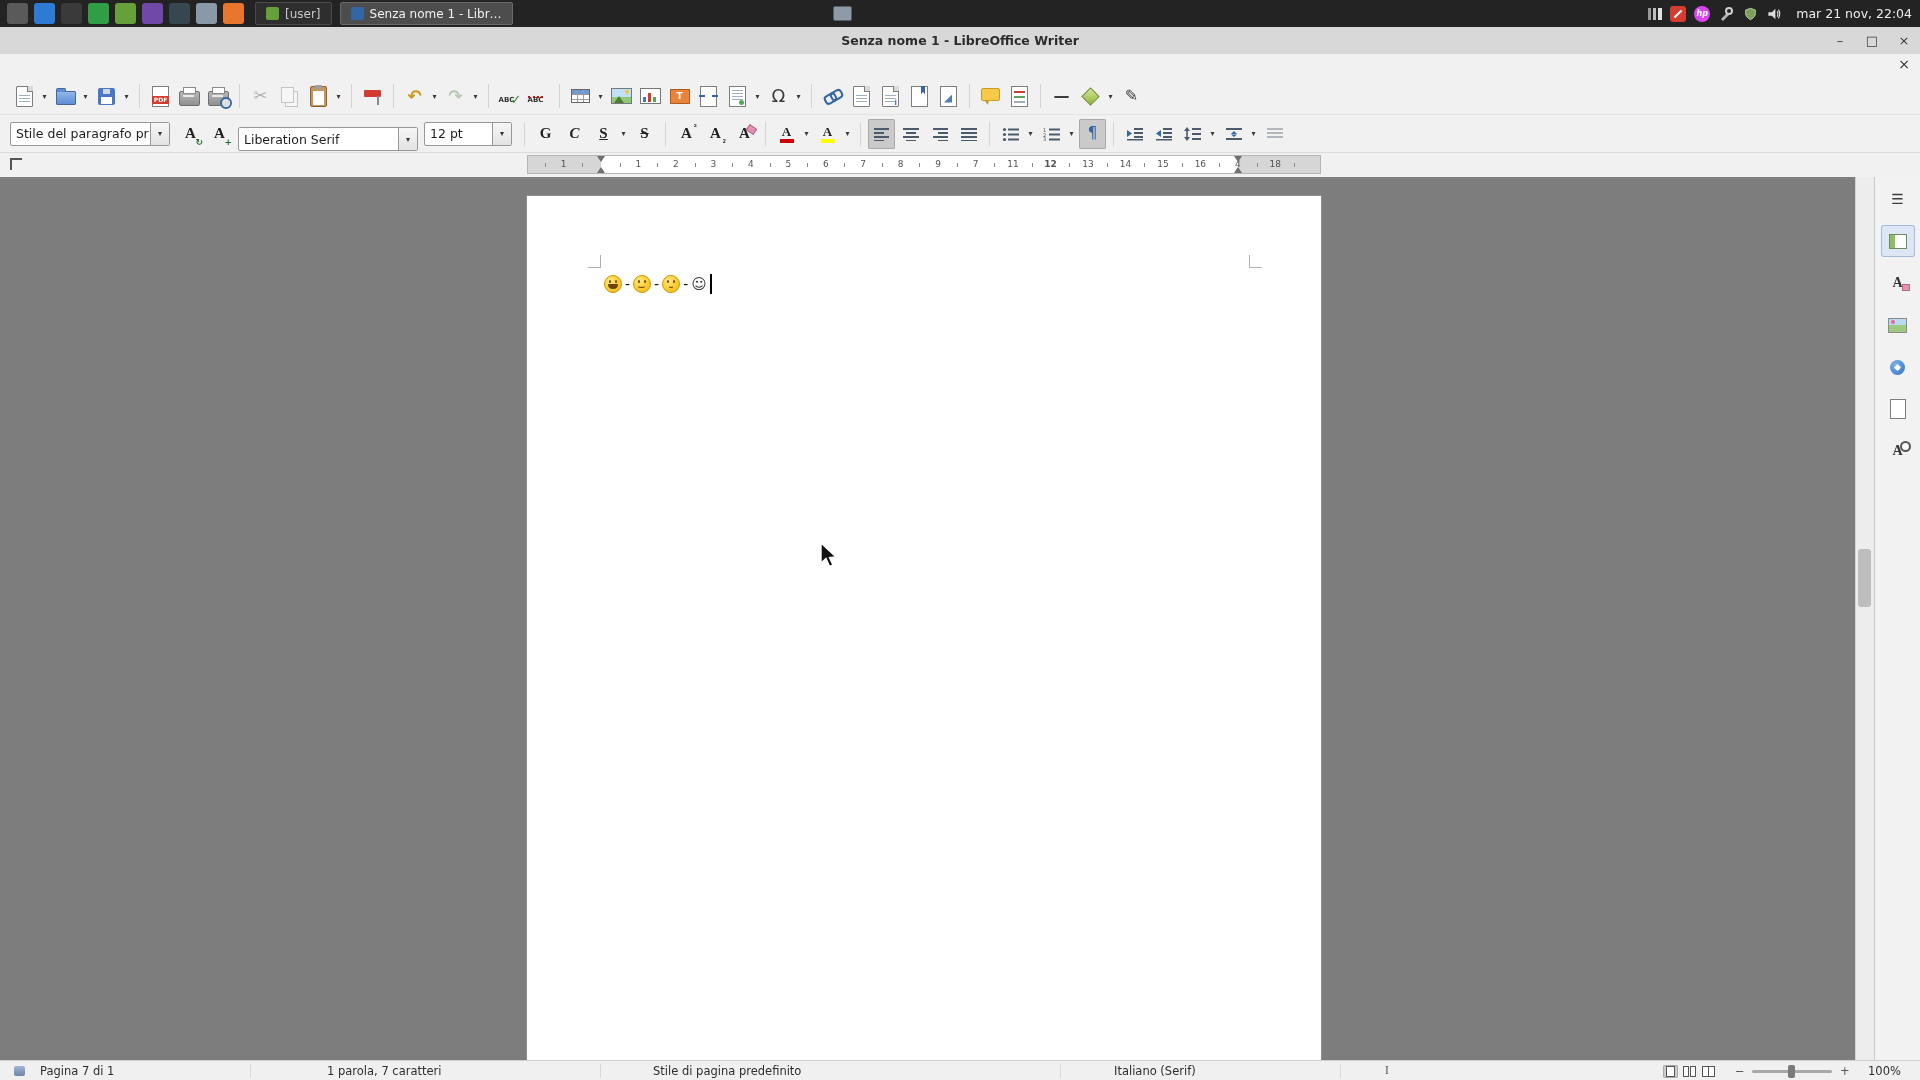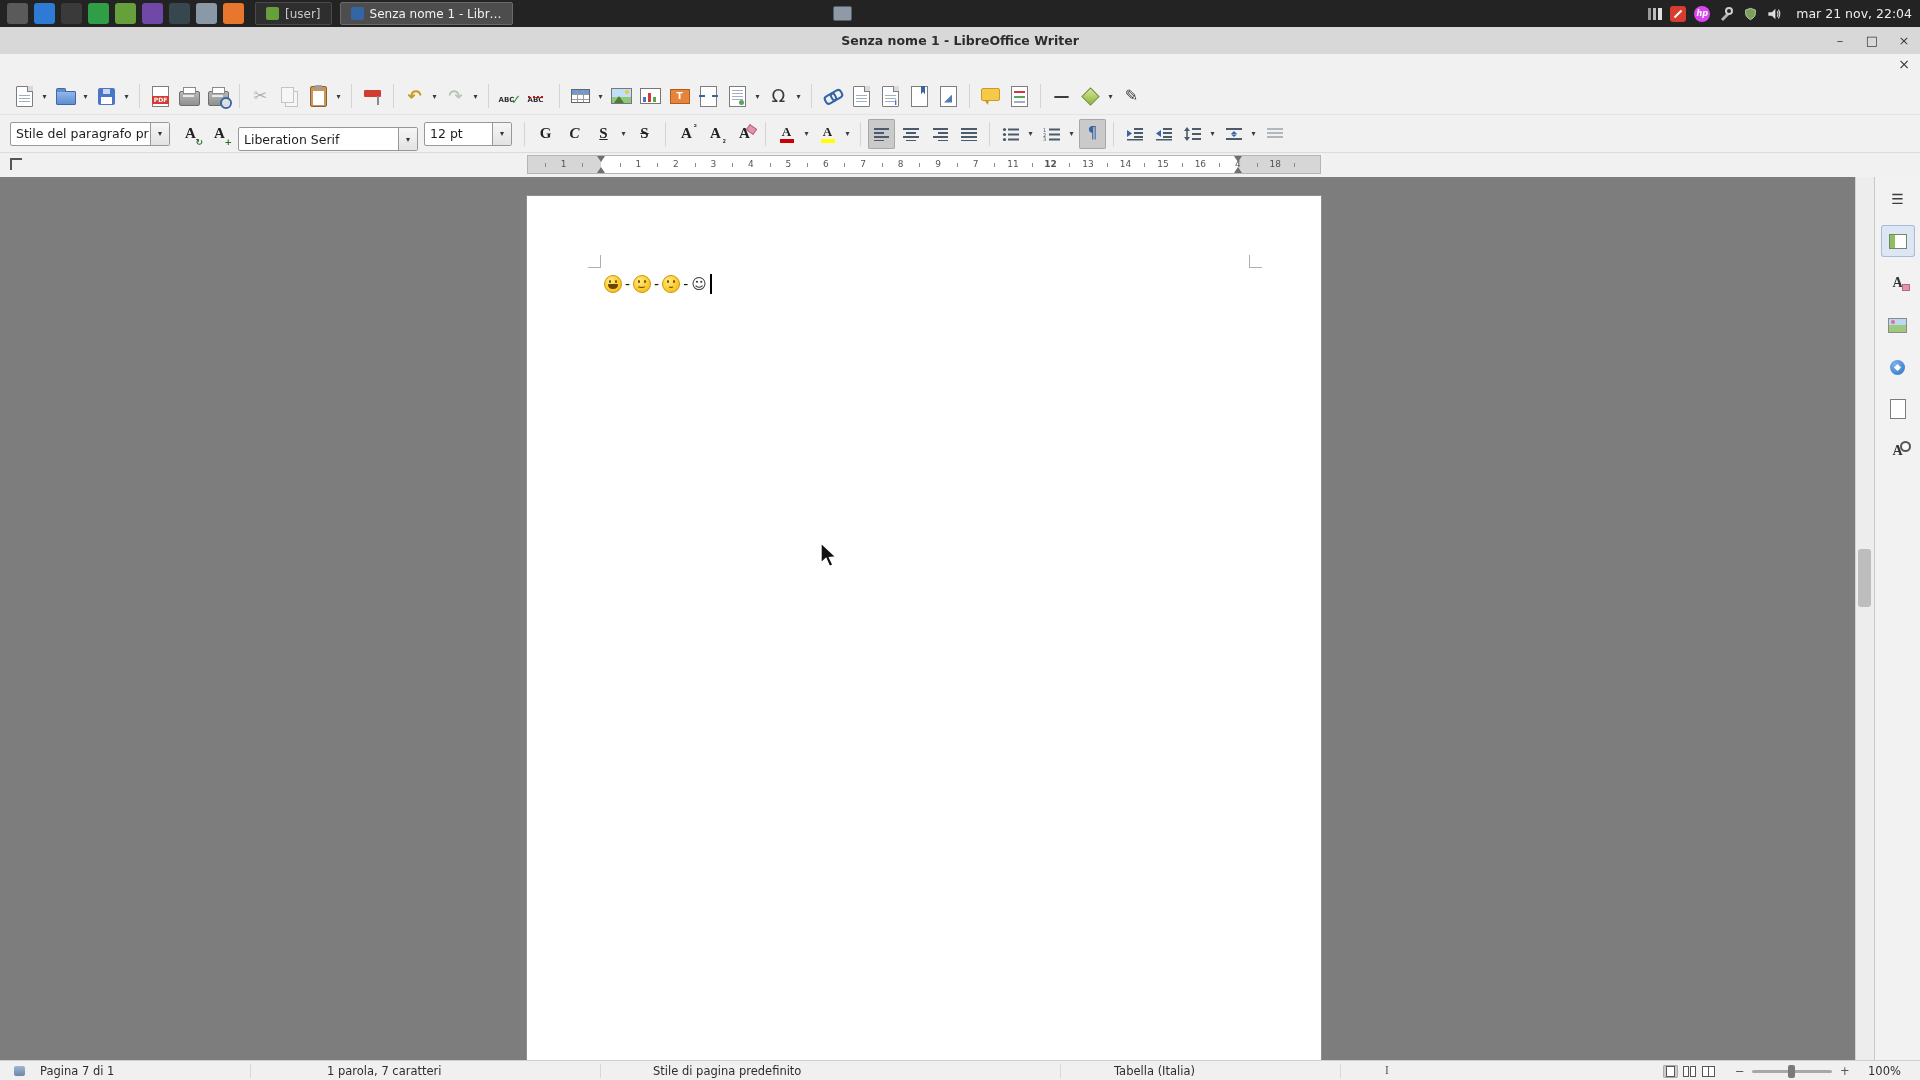--- a/index.html
+++ b/index.html
@@ -658,21 +658,21 @@
   </div>
 
   <div id="statusbar">
     <span id="st-misc" class="sb-item"></span>
     <span class="sb-item" style="left:40px;">Pagina 7 di 1</span>
     <span class="vdiv" style="left:250px;"></span>
     <span class="sb-item" style="left:327px;">1 parola, 7 caratteri</span>
     <span class="vdiv" style="left:600px;"></span>
     <span class="sb-item" style="left:653px;">Stile di pagina predefinito</span>
     <span class="vdiv" style="left:1060px;"></span>
-    <span class="sb-item" style="left:1114px;">Tabella (Italia)</span>
+    <span class="sb-item" style="left:1114px;">Italiano (Serif)</span>
     <span class="vdiv" style="left:1340px;"></span>
     <span class="sb-item" style="left:1385px;font-family:'Liberation Serif',serif;color:#555;">I</span>
     <span class="view-ic pressed" style="left:1663px;">
       <svg width="9" height="11">
           <rect x="0.5" y="0.5" width="8" height="10" fill="#fff" stroke="#555"></rect>
         </svg>
     </span>
     <span class="view-ic" style="left:1682px;">
       <svg width="13" height="11">
           <rect x="0.5" y="0.5" width="5" height="10" fill="#fff" stroke="#555"></rect>

